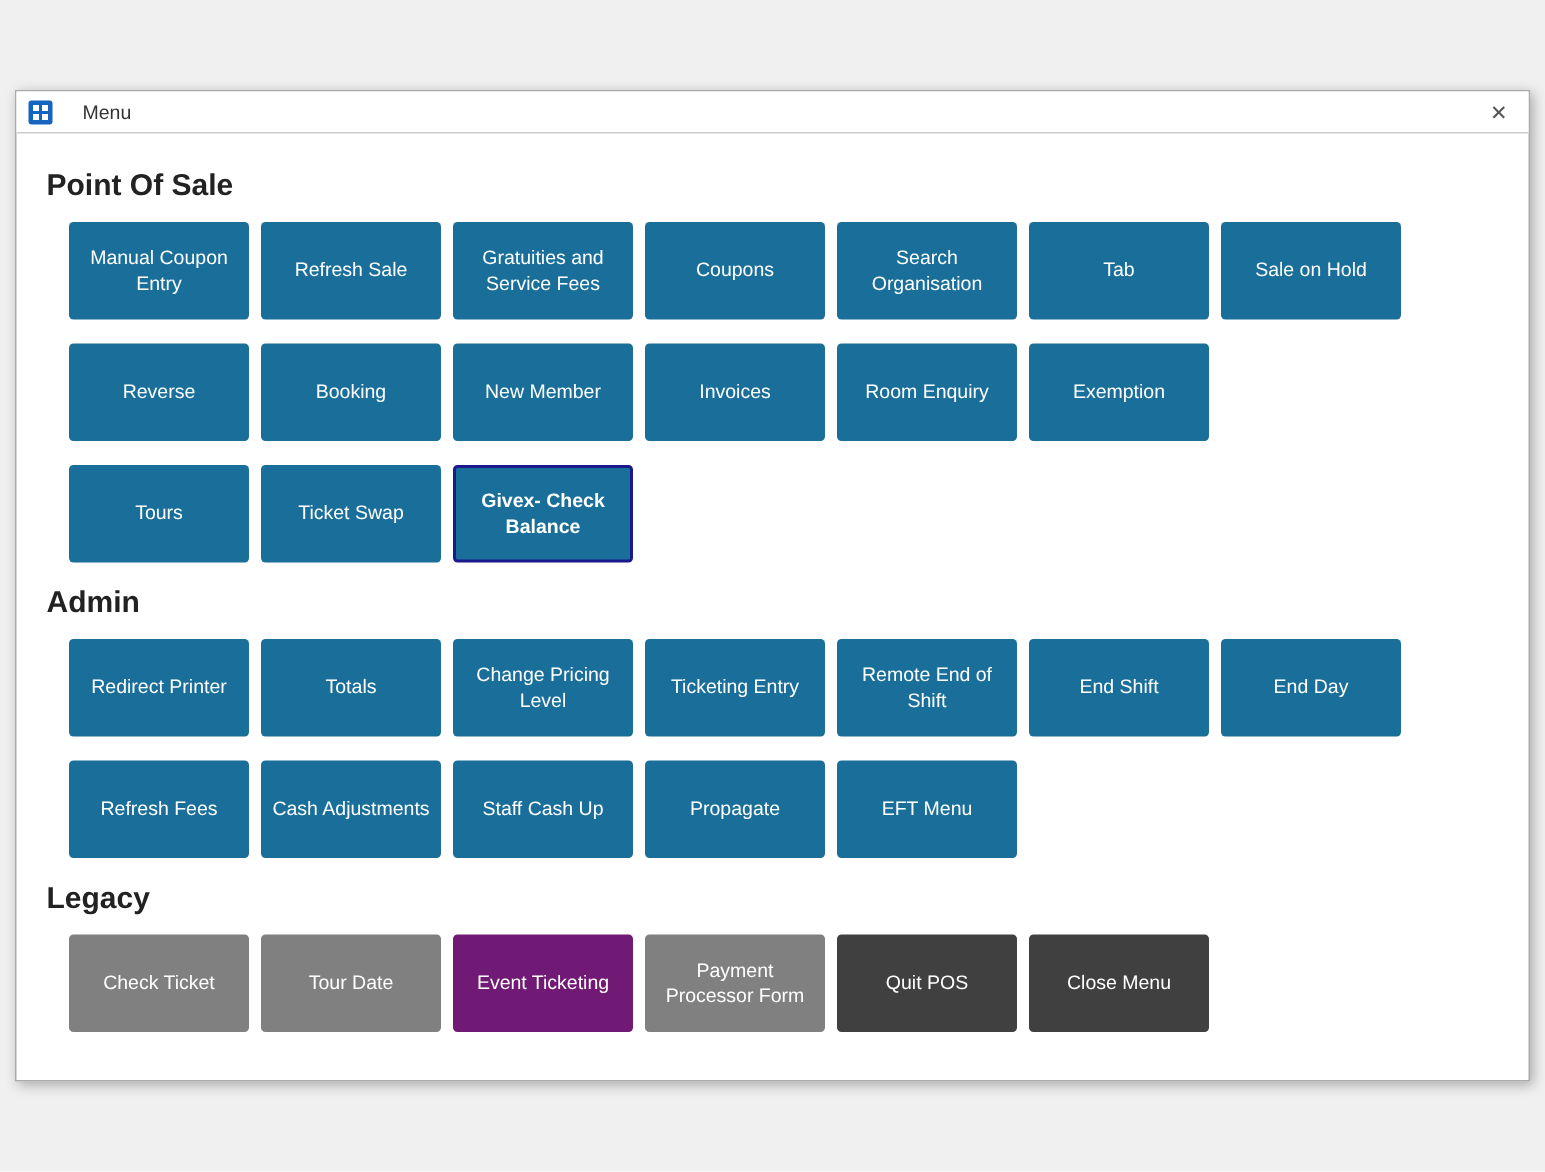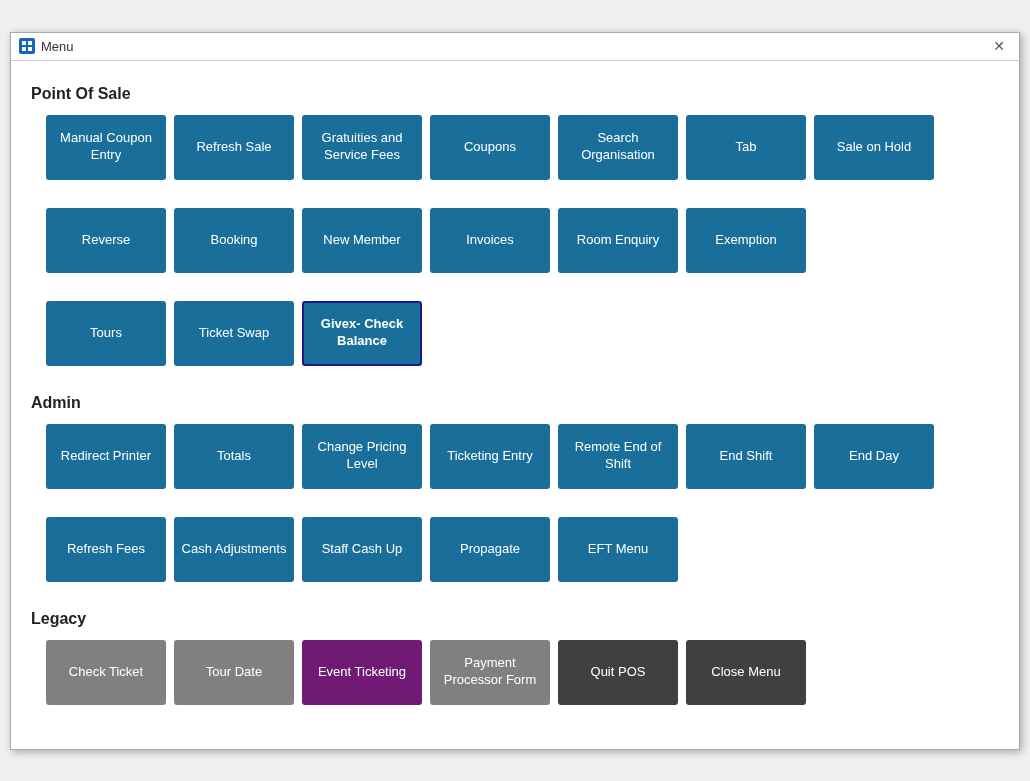--- a/index.html
+++ b/index.html
@@ -23,21 +23,21 @@
       border-bottom: 1px solid #ccc;
       display: flex;
       align-items: center;
       justify-content: space-between;
       padding: 4px 8px;
       height: 28px;
     }
     .title-bar-left {
       display: flex;
       align-items: center;
-      gap: 6px;
+      gap: 20px;
     }
     .title-icon {
       width: 16px;
       height: 16px;
       background: #1565c0;
       border-radius: 2px;
       display: flex;
       align-items: center;
       justify-content: center;
       font-size: 10px;
@@ -52,31 +52,31 @@
       font-size: 14px;
       color: #555;
       background: none;
       border: none;
       padding: 2px 6px;
     }
     .content {
       padding: 16px 20px 16px 20px;
     }
     .section-title {
-      font-size: 16px;
+      font-size: 20px;
       font-weight: bold;
       color: #222;
       margin-bottom: 12px;
       margin-top: 8px;
     }
     .btn-grid {
       display: flex;
       flex-wrap: wrap;
       gap: 8px;
-      margin-bottom: 28px;
+      margin-bottom: 16px;
       padding-left: 15px;
     }
     .btn {
       width: 120px;
       height: 65px;
       border: none;
       border-radius: 3px;
       color: white;
       font-size: 13px;
       text-align: center;

